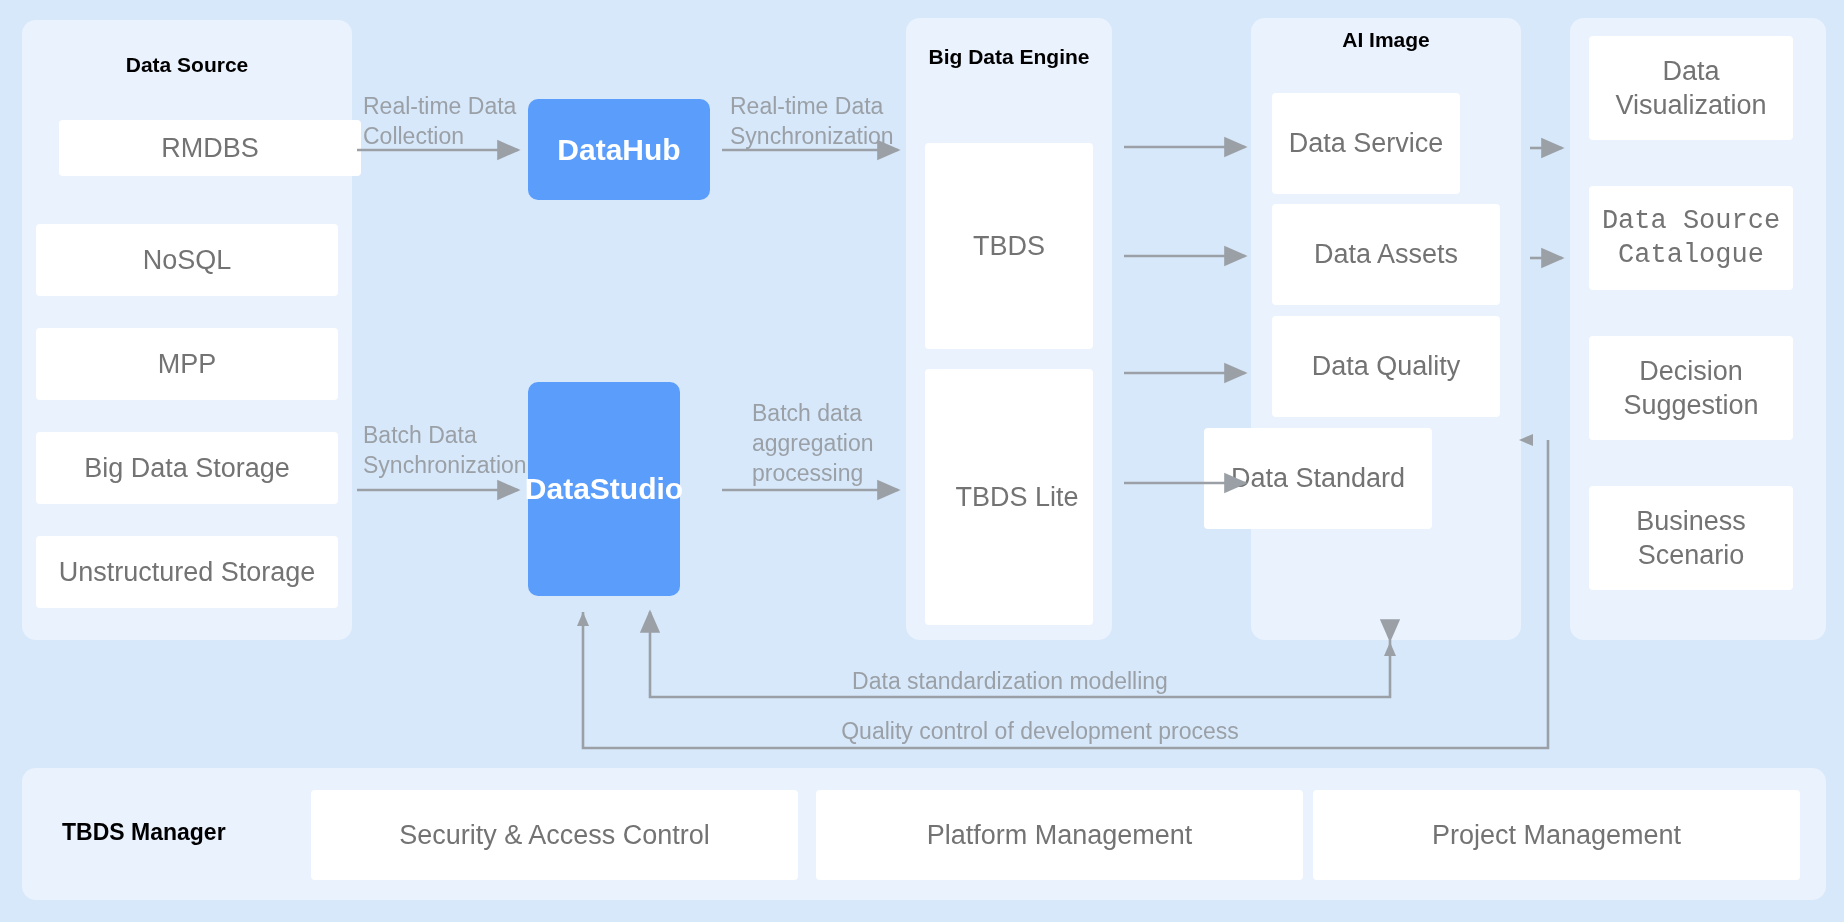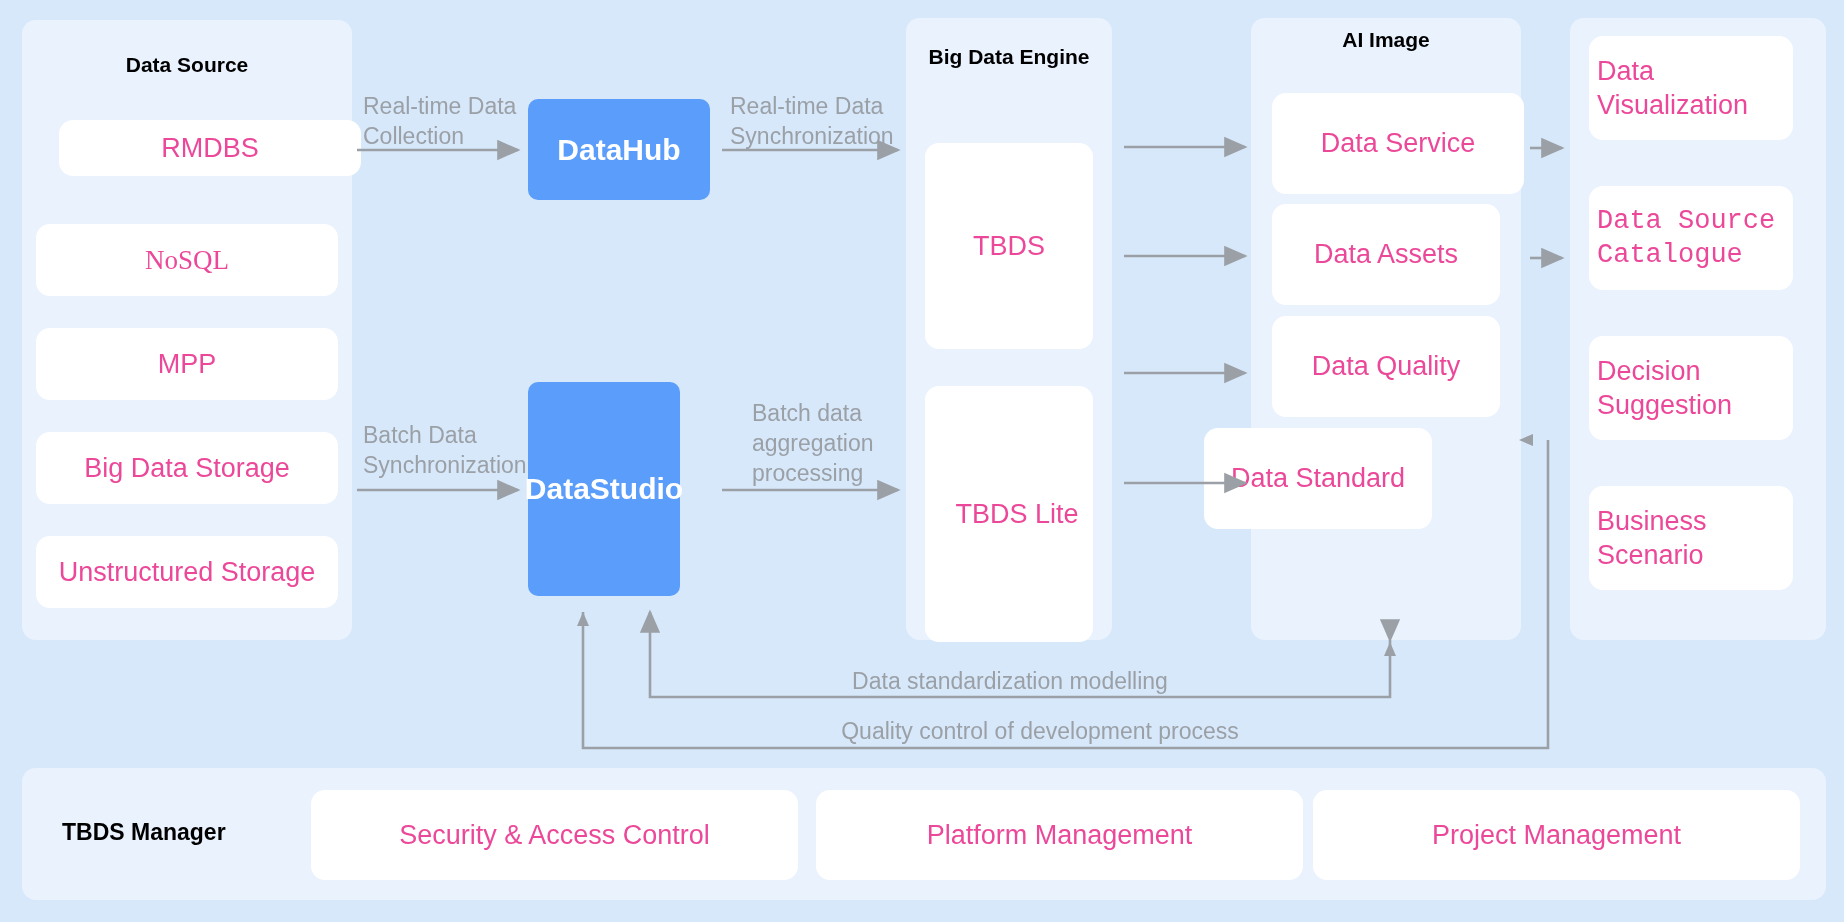--- a/index.html
+++ b/index.html
@@ -32,26 +32,26 @@
     width: 100%;
     text-align: center;
     font-weight: bold;
     color: #000000;
     font-size: 21px;
     line-height: 1.28;
   }
   .card {
     position: absolute;
     background: #ffffff;
-    border-radius: 14px;
+    border-radius: 4px;
     display: flex;
     align-items: center;
     justify-content: center;
-    text-align: left;
-    color: #ec4899;
+    text-align: center;
+    color: #737373;
     font-size: 27px;
     line-height: 1.26;
     box-sizing: border-box;
     padding: 4px 8px;
   }
   .accent-box {
     position: absolute;
     background: #5a9dfb;
     border-radius: 10px;
     display: flex;
@@ -100,39 +100,39 @@
 </head>
 <body>
 
 <div id="stage">
 
   <div class="panel" style="left:22px; top:20px; width:330px; height:620px;">
   </div>
   <div class="panel-title" style="left:22px; top:52px; width:330px;">Data Source</div>
 
   <div class="card" style="left:31px; top:120px; width:302px; height:56px;margin-left:28px;">RMDBS</div>
-  <div class="card" style="left:36px; top:224px; width:302px; height:72px;font-family:Liberation Serif, serif;">NoSQL</div>
+  <div class="card" style="left:36px; top:224px; width:302px; height:72px;">NoSQL</div>
   <div class="card" style="left:36px; top:328px; width:302px; height:72px;">MPP</div>
   <div class="card" style="left:36px; top:432px; width:302px; height:72px;">Big Data Storage</div>
   <div class="card" style="left:36px; top:536px; width:302px; height:72px;">Unstructured Storage</div>
 
   <div class="accent-box" style="left:528px; top:99px; width:182px; height:101px;">DataHub</div>
 
   <div class="accent-box" style="left:528px; top:382px; width:152px; height:214px;">DataStudio</div>
 
   <div class="panel" style="left:906px; top:18px; width:206px; height:622px;"></div>
   <div class="panel-title" style="left:906px; top:44px; width:206px;">Big Data Engine</div>
 
   <div class="card" style="left:925px; top:143px; width:168px; height:206px;">TBDS</div>
-  <div class="card" style="left:925px; top:386px; width:168px; height:256px;padding-left:24px;">TBDS Lite</div>
+  <div class="card" style="left:925px; top:369px; width:168px; height:256px;padding-left:24px;">TBDS Lite</div>
 
   <div class="panel" style="left:1251px; top:18px; width:270px; height:622px;"></div>
   <div class="panel-title" style="left:1251px; top:27px; width:270px;">AI Image</div>
 
-  <div class="card" style="left:1272px; top:93px; width:252px; height:101px;">Data Service</div>
+  <div class="card" style="left:1272px; top:93px; width:188px; height:101px;">Data Service</div>
   <div class="card" style="left:1272px; top:204px; width:228px; height:101px;">Data Assets</div>
   <div class="card" style="left:1272px; top:316px; width:228px; height:101px;">Data Quality</div>
   <div class="card" style="left:1204px; top:428px; width:228px; height:101px;">Data Standard</div>
 
   <div class="panel" style="left:1570px; top:18px; width:256px; height:622px;"></div>
 
   <div class="card" style="left:1589px; top:36px; width:204px; height:104px;">Data Visualization</div>
   <div class="card" style="left:1589px; top:186px; width:204px; height:104px;font-family:Liberation Mono, monospace;">Data Source Catalogue</div>
   <div class="card" style="left:1589px; top:336px; width:204px; height:104px;">Decision Suggestion</div>
   <div class="card" style="left:1589px; top:486px; width:204px; height:104px;">Business Scenario</div>

